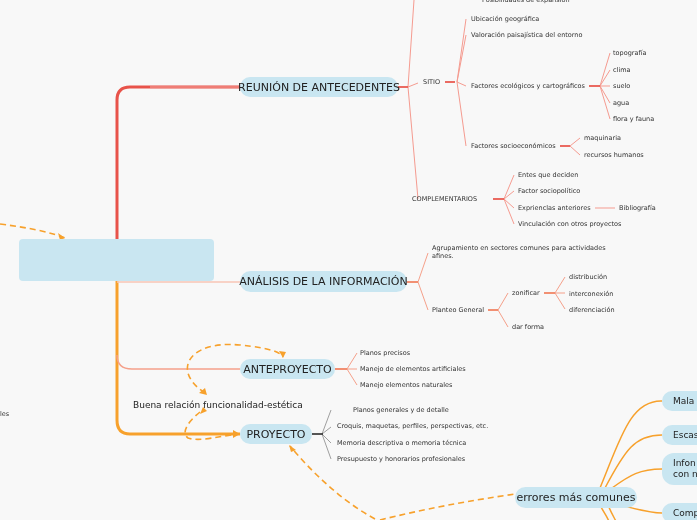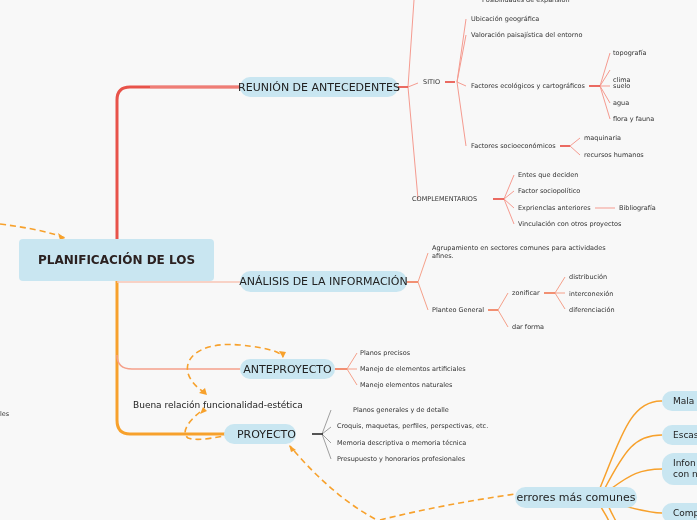--- a/index.html
+++ b/index.html
@@ -109,34 +109,33 @@
     <path d="M207 395 L199 393 L205 388 Z"></path>
     <path d="M207 411 L200 414 L203 407 Z"></path>
     <path d="M240 434 L233 430 L233 438 Z"></path>
     <path d="M289 445 L296 450 L291 452 Z"></path>
     <path d="M535 492 L527 489 L528 495 Z"></path>
   </g>
 </svg>
 
 <div class="root">
   <div>
-    <div>PLANIFICACIÓN DE LOS</div>
   </div>
 </div>
 
 <div class="node" style="left:240px;top:77px;width:158px;height:20px;">
   <span>REUNIÓN DE ANTECEDENTES</span>
 </div>
 <div class="node" style="left:240px;top:271px;width:167px;height:21px;">
   <span>ANÁLISIS DE LA INFORMACIÓN</span>
 </div>
 <div class="node" style="left:240px;top:359px;width:95px;height:20px;">
   <span>ANTEPROYECTO</span>
 </div>
-<div class="node" style="left:224px;top:424px;width:72px;height:20px;justify-content:flex-end;">
+<div class="node" style="left:240px;top:424px;width:72px;height:20px;">
   <span>PROYECTO</span>
 </div>
 <div class="node" style="left:515px;top:487px;width:122px;height:21px;">
   <span>errores más comunes</span>
 </div>
 
 <div class="rnode" style="left:662px;top:391px;width:35px;height:20px;">
     <span>Mala</span>
   </div>
 <div class="rnode" style="left:662px;top:425px;width:35px;height:20px;">
@@ -154,21 +153,21 @@
 <div class="t" style="left:0px;top:403px;margin-top:7px;">les</div>
 
 <div class="t" style="left:482px;top:-4px;">Posibilidades de expansión</div>
 <div class="t" style="left:423px;top:78px;">SITIO</div>
 <div class="t" style="left:471px;top:15px;">Ubicación geográfica</div>
 <div class="t" style="left:471px;top:31px;">Valoración paisajística del entorno</div>
 <div class="t" style="left:471px;top:82px;">Factores ecológicos y cartográficos</div>
 <div class="t" style="left:471px;top:142px;">Factores socioeconómicos</div>
 
 <div class="t" style="left:613px;top:49px;">topografía</div>
-<div class="t" style="left:613px;top:76px;">clima</div>
+<div class="t" style="left:613px;top:66px;">clima</div>
 <div class="t" style="left:613px;top:82px;">suelo</div>
 <div class="t" style="left:613px;top:99px;">agua</div>
 <div class="t" style="left:613px;top:115px;">flora y fauna</div>
 
 <div class="t" style="left:584px;top:134px;">maquinaria</div>
 <div class="t" style="left:584px;top:151px;">recursos humanos</div>
 
 <div class="t" style="left:412px;top:195px;">COMPLEMENTARIOS</div>
 <div class="t" style="left:518px;top:171px;">Entes que deciden</div>
 <div class="t" style="left:518px;top:187px;">Factor sociopolítico</div>

